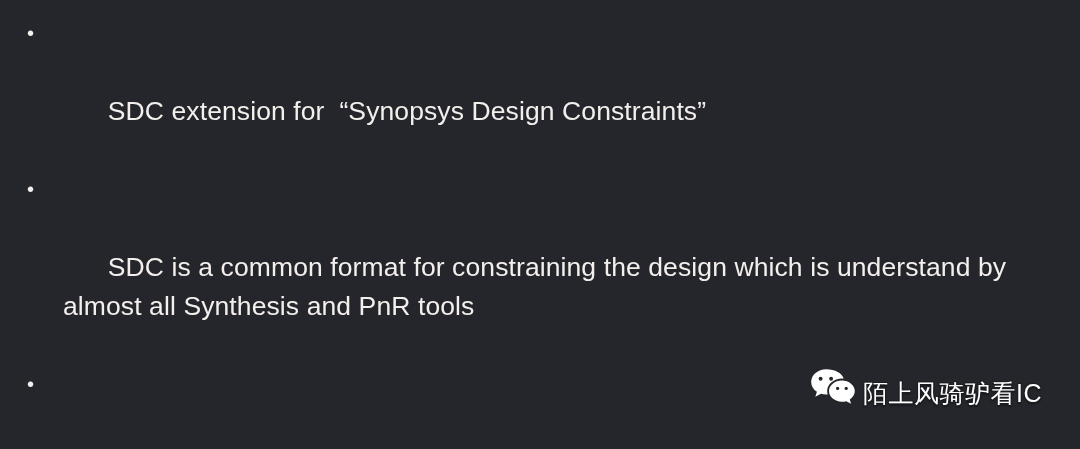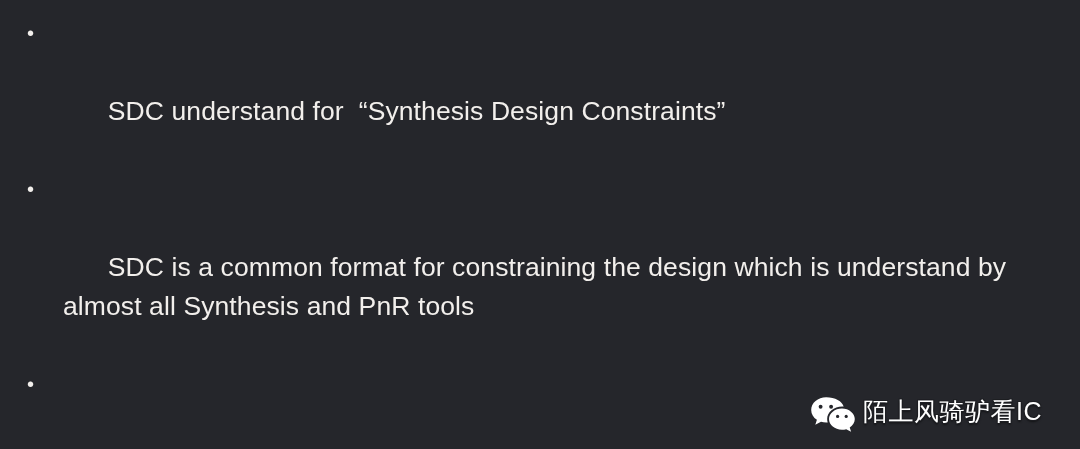--- a/index.html
+++ b/index.html
@@ -43,23 +43,23 @@
     line-height: 39px;
     color: #f2efec;
     font-size: 20px;
     text-align: left;
     user-select: none;
   }
   
   #watermark {
     position: absolute;
     left: 810px;
-    top: 396px;
+    top: 368px;
     display: flex;
-    align-items: flex-start;
+    align-items: flex-end;
     gap: 7px;
     pointer-events: none;
   }
   #wechat-icon {
     display: block;
     width: 46px;
     height: 40px;
     flex: 0 0 auto;
   }
   #watermark-label {
@@ -78,21 +78,21 @@
 </style>
 </head>
 <body>
 
 <div id="slide">
 
   <ul id="bullet-list">
 
     <li class="bullet-item">
       <span class="bullet-marker">•</span>
-      <span>SDC understand for  “Synthesis Design Constraints”</span>
+      <span>SDC extension for  “Synopsys Design Constraints”</span>
     </li>
 
     <li class="bullet-item">
       <span class="bullet-marker">•</span>
       <span>SDC is a common format for constraining the design which is understand by almost all Synthesis and PnR tools</span>
     </li>
 
     <li class="bullet-item">
       <span class="bullet-marker">•</span>
       <span>We provide Timing , Area and Power constraints of design in SDC file. This file has  .sdc extension</span>

